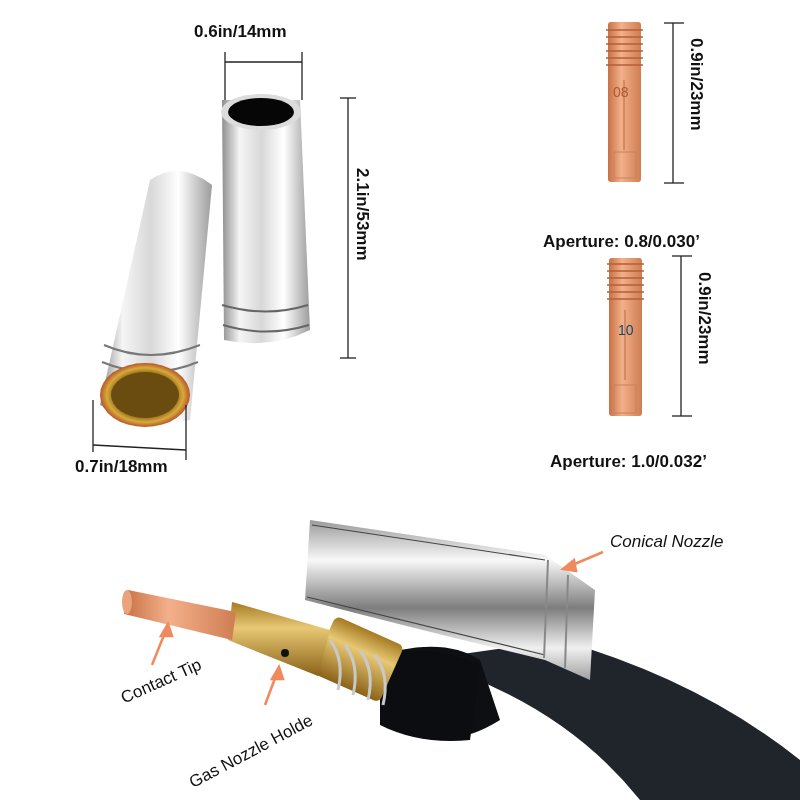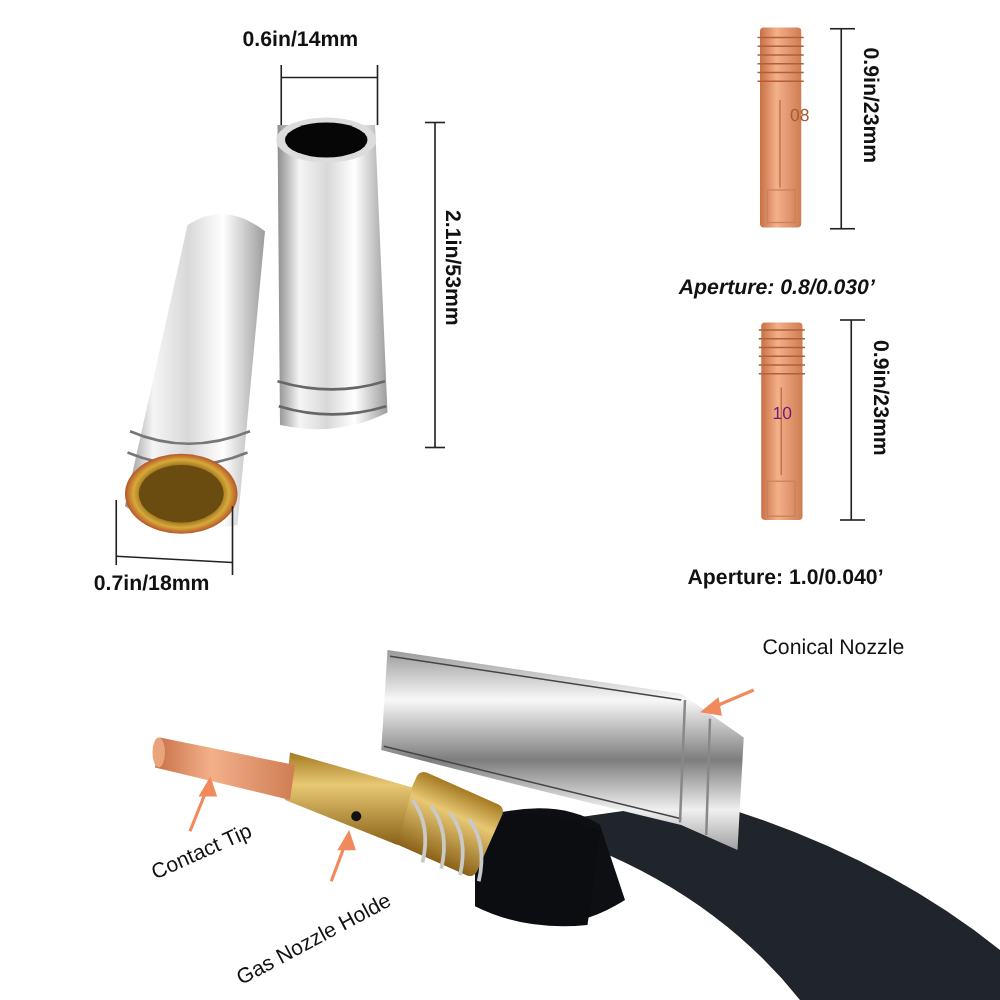--- a/index.html
+++ b/index.html
@@ -146,22 +146,22 @@
     <line x1="265" y1="705" x2="277" y2="673"></line>
     <polygon points="279,667 272,679 283,679"></polygon>
   </g>
 </svg>
 
 <div class="abs label-bold" style="left:194px;top:22px;">0.6in/14mm</div>
 <div class="abs label-bold vert" style="left:372px;top:168px;">2.1in/53mm</div>
 <div class="abs label-bold" style="left:75px;top:457px;">0.7in/18mm</div>
 
 <div class="abs label-bold vert" style="left:706px;top:38px;">0.9in/23mm</div>
-<div class="abs label-bold" style="left:632px;top:84px;font-size:14px;font-weight:normal;color:#a85a34;">08</div>
-<div class="abs label-bold" style="left:543px;top:220px;font-style:italic;">Aperture: 0.8/0.030’</div>
+<div class="abs label-bold" style="left:613px;top:84px;font-size:14px;font-weight:normal;color:#a85a34;">08</div>
+<div class="abs label-bold" style="left:543px;top:232px;">Aperture: 0.8/0.030’</div>
 
 <div class="abs label-bold vert" style="left:714px;top:272px;">0.9in/23mm</div>
-<div class="abs label-bold" style="left:618px;top:322px;font-size:14px;font-weight:normal;color:#701a75;">10</div>
-<div class="abs label-bold" style="left:550px;top:452px;">Aperture: 1.0/0.040’</div>
+<div class="abs label-bold" style="left:618px;top:322px;font-size:14px;font-weight:normal;color:#0c4a6e;">10</div>
+<div class="abs label-bold" style="left:550px;top:452px;">Aperture: 1.0/0.032’</div>
 
-<div class="abs label-reg" style="left:610px;top:508px;">Conical Nozzle</div>
+<div class="abs label-reg" style="left:610px;top:532px;font-style:italic;">Conical Nozzle</div>
 <div class="abs label-reg" style="left:118px;top:690px;transform:rotate(-24deg);transform-origin:left top;">Contact Tip</div>
 <div class="abs label-reg" style="left:186px;top:775px;transform:rotate(-28deg);transform-origin:left top;">Gas Nozzle Holde</div>
 
 </body></html>

